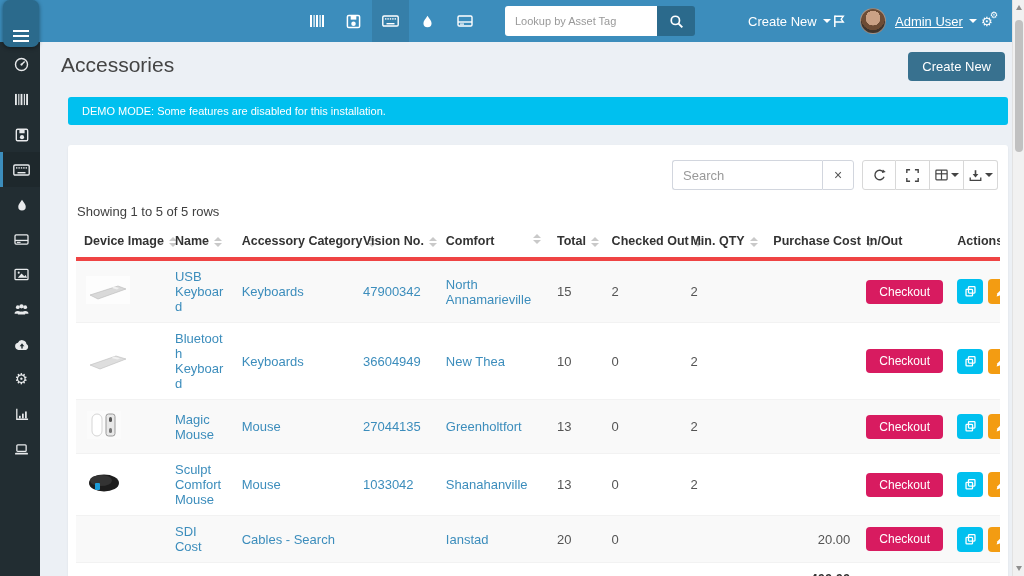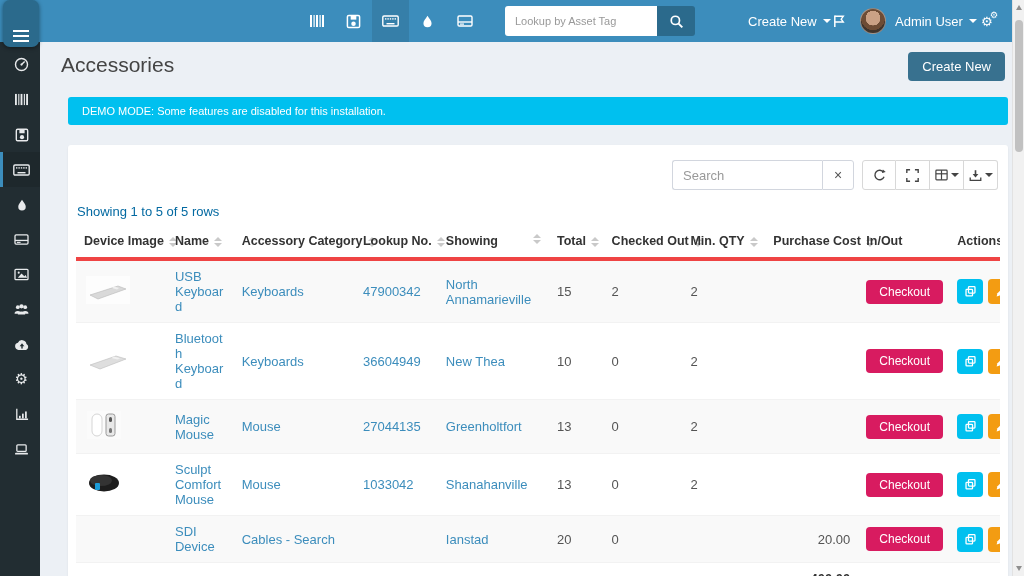--- a/index.html
+++ b/index.html
@@ -62,21 +62,21 @@
   .tbl-search input { width:150px; height:30px; border:1px solid #d2d6de; border-right:none; border-radius:3px 0 0 3px; padding:0 10px; font-size:13px; color:#14532d; outline:none; font-family:"Liberation Sans",sans-serif; }
   .tbl-search input::placeholder { color:#999; }
   .btn-clear { width:32px; height:30px; border:1px solid #d2d6de; background:#fff; border-radius:0 3px 3px 0; color:#555; font-size:14px; cursor:pointer; }
   .btn-group { display:flex; margin-left:8px; }
   .tool-btn { width:34px; height:30px; border:1px solid #d8d8d8; background:#fff; color:#444; display:flex; align-items:center; justify-content:center; cursor:pointer; gap:3px; }
   .tool-btn + .tool-btn { border-left:none; }
   .tool-btn:first-child { border-radius:3px 0 0 3px; }
   .tool-btn:last-child { border-radius:0 3px 3px 0; }
   .tool-btn .caret-down { margin-left:0; border-top-color:#444; }
 
-  .showing { font-size:13px; color:#0369a1; margin:14px 0 6px 9px; }
+  .showing { font-size:13px; color:#404040; margin:14px 0 6px 9px; }
 
   .table-viewport { width:924px; margin:0 0 0 8px; overflow:hidden; }
   table.acc { width:934px; border-collapse:collapse; font-size:13px; table-layout:fixed; }
   .acc th { text-align:left; color:#333; font-size:12.5px; padding:9px 8px; border-bottom:4px solid #ef4444; white-space:nowrap; }
   .acc td { padding:8px 8px; border-bottom:1px solid #f2f2f2; color:#545454; vertical-align:middle; word-wrap:break-word; }
   .acc tbody tr:nth-child(odd) { background:#f9f9f9; }
   .acc a { color:#3c8dbc; text-decoration:none; cursor:pointer; }
   .col-img{width:90px}.col-name{width:66px}.col-cat{width:120px}.col-model{width:82px}.col-loc{width:110px}.col-total{width:54px}.col-out{width:78px}.col-min{width:82px}.col-cost{width:92px}.col-inout{width:90px}.col-act{width:60px}
   .num-right { text-align:right; padding-right:12px; }
   .sort { display:inline-flex; flex-direction:column; vertical-align:middle; margin-left:5px; gap:2px; cursor:pointer; }
@@ -158,21 +158,21 @@
     <span class="caret-down"></span>
   </div>
 
   <div class="nav-right-item" style="left:832px;">
     <svg width="15" height="16" viewBox="0 0 16 16">
       <line x1="3" y1="2" x2="3" y2="14.5" stroke="#fff" stroke-width="1.6"></line>
       <path d="M3 3h9l-2.2 3 2.2 3H3" fill="none" stroke="#fff" stroke-width="1.5"></path>
     </svg>
   </div>
 
-  <div class="nav-right-item" style="left:860px;">
+  <div class="nav-right-item" style="left:860px;text-decoration:underline;">
     <span class="avatar"></span>
     <span style="margin-left:9px;">Admin User</span>
     <span class="caret-down"></span>
   </div>
 
   <div class="nav-right-item gears" style="left:981px;">
     <span class="g1">⚙</span>
     <span class="g2">⚙</span>
   </div>
 
@@ -349,25 +349,25 @@
                   <i class="dn"></i>
                 </span></th>
             <th><span>Name</span><span class="sort">
                   <i class="up"></i>
                   <i class="dn"></i>
                 </span></th>
             <th><span>Accessory Category</span><span class="sort">
                   <i class="up"></i>
                   <i class="dn"></i>
                 </span></th>
-            <th><span>Lookup No.</span><span class="sort">
-                  <i class="up"></i>
-                  <i class="dn"></i>
-                </span></th>
-            <th><span>Showing</span><span class="sort" style="float:right">
+            <th><span>Vision No.</span><span class="sort">
+                  <i class="up"></i>
+                  <i class="dn"></i>
+                </span></th>
+            <th><span>Comfort</span><span class="sort" style="float:right">
                   <i class="up"></i>
                   <i class="dn"></i>
                 </span></th>
             <th><span>Total</span><span class="sort">
                   <i class="up"></i>
                   <i class="dn"></i>
                 </span></th>
             <th><span>Checked Out</span><span class="sort">
                   <i class="up"></i>
                   <i class="dn"></i>
@@ -513,21 +513,21 @@
               <button class="act-btn act-edit">
                     <svg width="13" height="13" viewBox="0 0 16 16">
                       <polygon points="2,14 3,10.2 11.2,2 14,4.8 5.8,13" fill="#fff"></polygon>
                     </svg>
                   </button>
             </div>
               </td>
           </tr>
           <tr>
             <td></td>
-            <td><a>SDI Device</a></td>
+            <td><a>SDI Cost</a></td>
             <td><a>Cables - Search</a></td>
             <td><a></a></td>
             <td><a>Ianstad</a></td>
             <td>20</td>
             <td>0</td>
             <td></td>
             <td class="num-right">20.00</td>
             <td><button class="btn-checkout">Checkout</button></td>
             <td>
                 <div class="act-btns">

